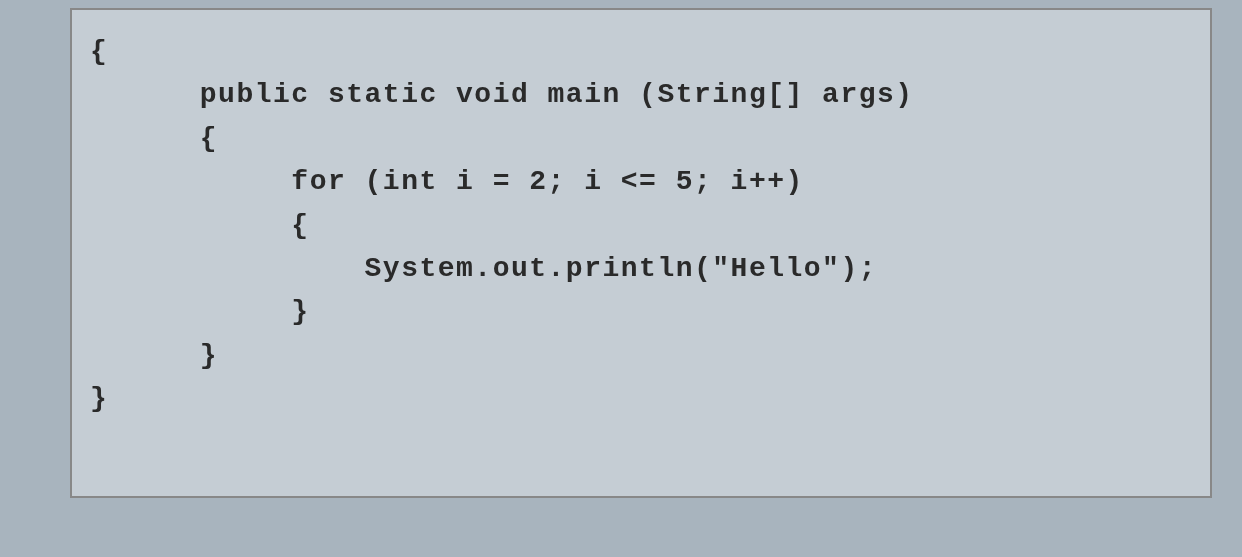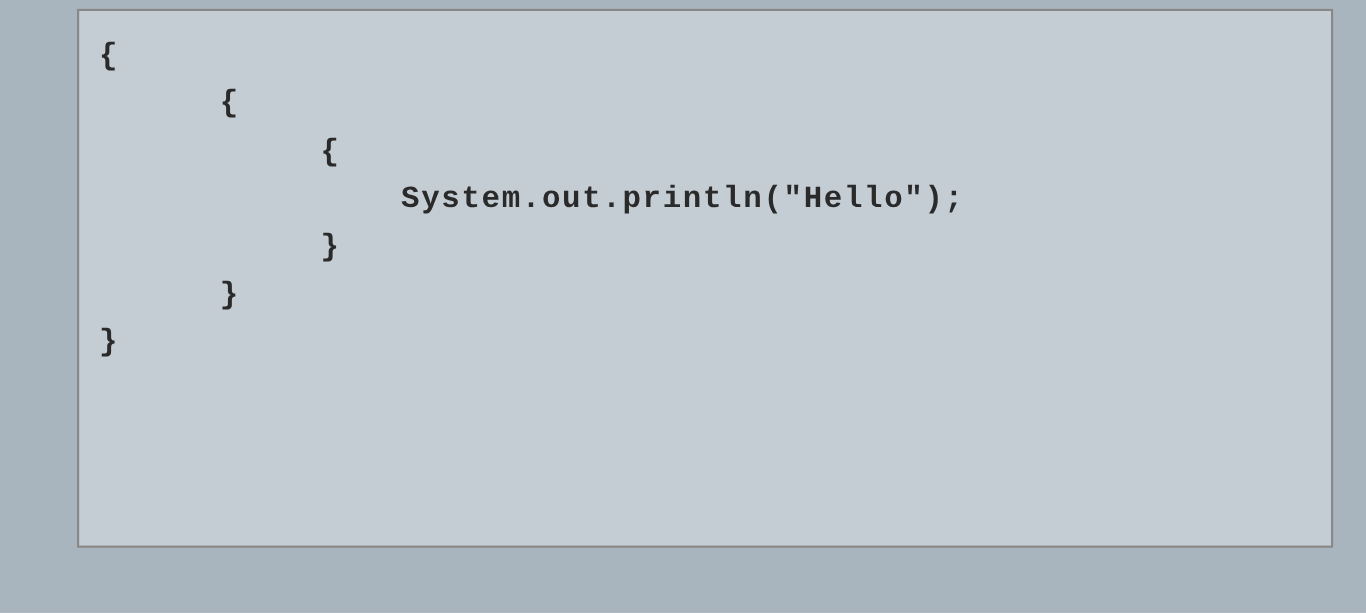--- a/index.html
+++ b/index.html
@@ -29,19 +29,21 @@
       white-space: pre;
       line-height: 1.55;
       letter-spacing: 1.5px;
     }
   </style>
 </head>
 <body>
 
 <div class="code-container">
   <div class="code-line">{</div>
+  <div class="code-line">      public static void main (String[] args)</div>
   <div class="code-line">      {</div>
+  <div class="code-line">           for (int i = 2; i &lt;= 5; i++)</div>
   <div class="code-line">           {</div>
   <div class="code-line">               System.out.println("Hello");</div>
   <div class="code-line">           }</div>
   <div class="code-line">      }</div>
   <div class="code-line">}</div>
 </div>
 
 </body></html>

